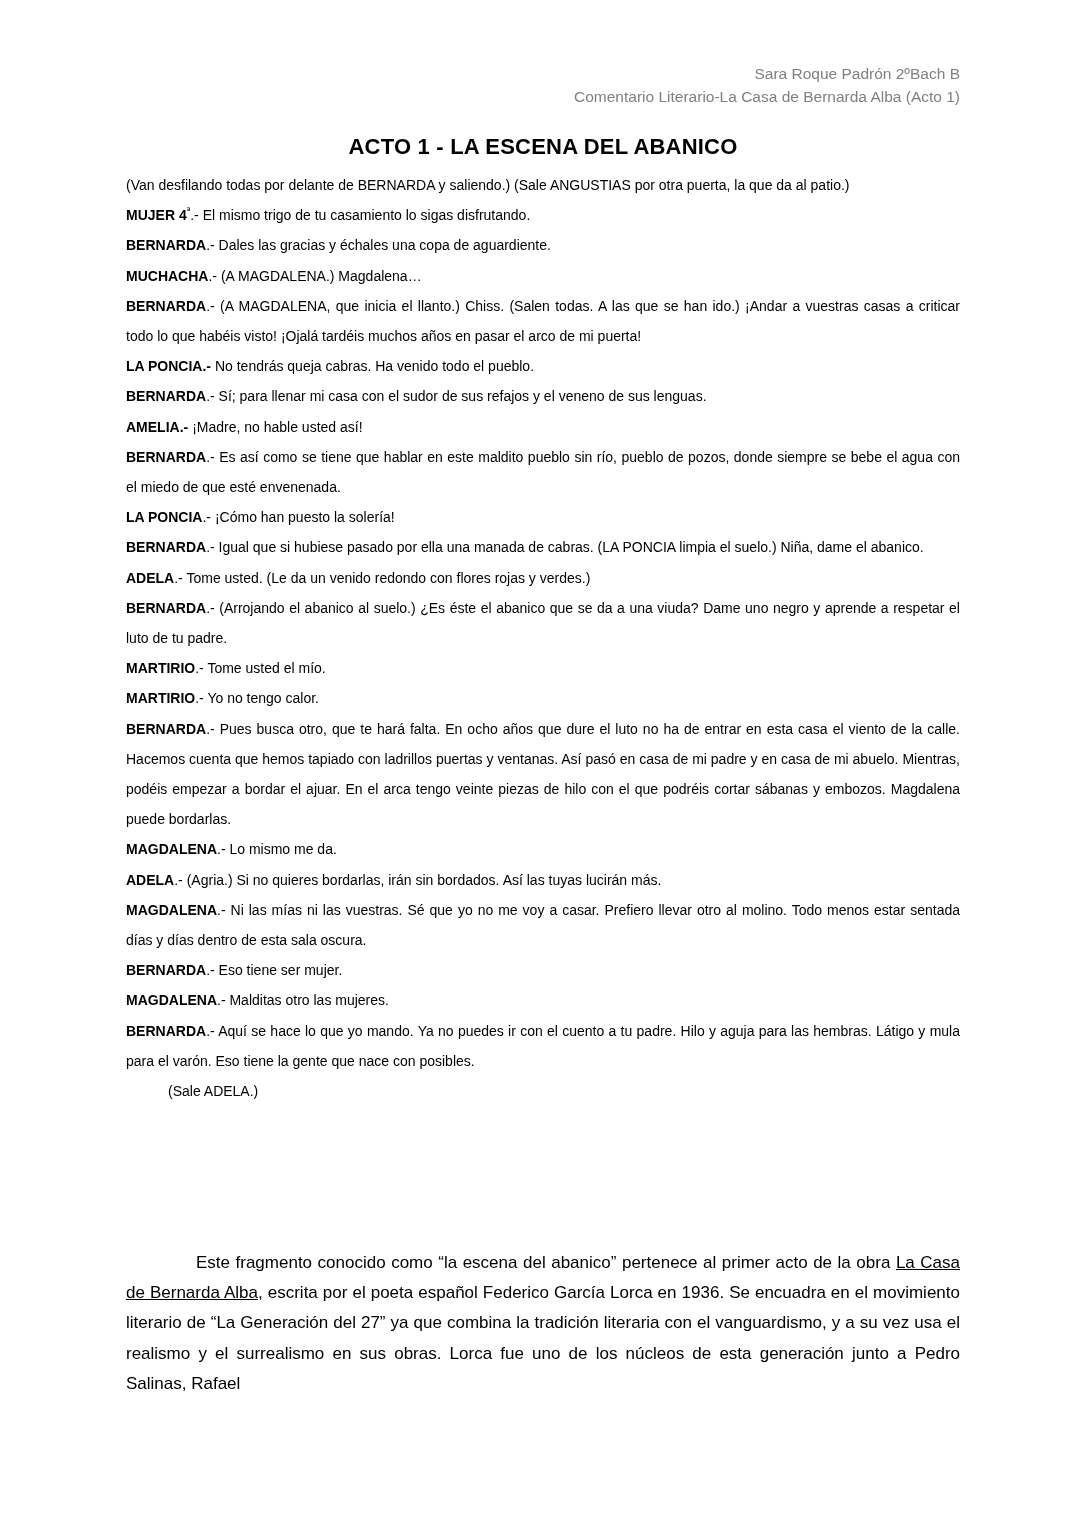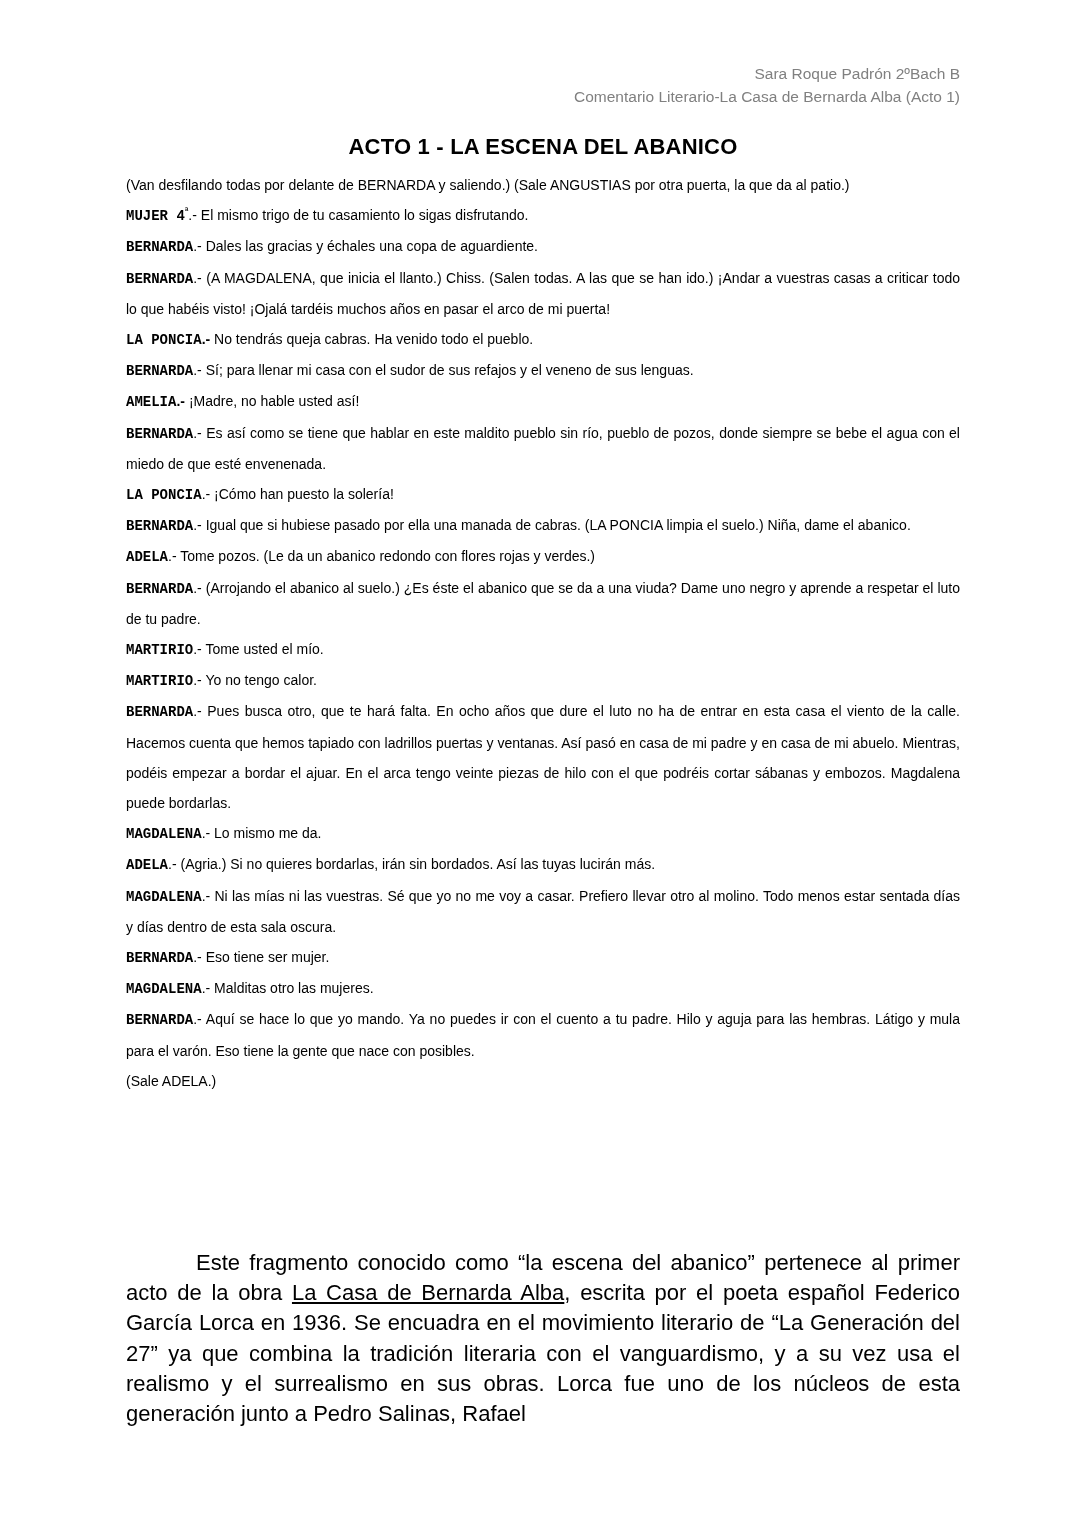--- a/index.html
+++ b/index.html
@@ -64,39 +64,39 @@
     line-height: 30.2px;
     text-align: justify;
     text-justify: inter-word;
   }
   .para {
     margin: 0;
     text-align: justify;
   }
   .para.nojust {
     text-align: left;
+    margin-left: 42px;
   }
   .speaker {
     font-weight: bold;
-    font-family: Liberation Mono, monospace;
   }
   sup.ord {
     font-size: 0.68em;
     vertical-align: super;
     line-height: 0;
     font-weight: bold;
   }
 
   
   .commentary {
     position: absolute;
     left: 126px;
     top: 1248px;
     width: 834px;
-    font-size: 22px;
+    font-size: 17px;
     line-height: 30.2px;
     text-align: justify;
     text-justify: inter-word;
   }
   .commentary p {
     margin: 0;
     text-indent: 70px;
     text-align: justify;
   }
   .work-title {
@@ -113,28 +113,29 @@
     <span class="hline">Comentario Literario-La Casa de Bernarda Alba (Acto 1)</span>
   </div>
 
   <div class="doc-title">ACTO 1 - LA ESCENA DEL ABANICO</div>
 
   <div class="body-block">
     <p class="para">(Van desfilando todas por delante de BERNARDA y saliendo.) (Sale ANGUSTIAS por otra puerta, la que da al patio.)</p>
     <div id="dialogue-container">
         <p class="para"><span class="speaker">MUJER 4</span><sup class="ord">ª</sup><span>.- </span><span>El mismo trigo de tu casamiento lo sigas disfrutando.</span></p>
         <p class="para"><span class="speaker">BERNARDA</span><span>.- </span><span>Dales las gracias y échales una copa de aguardiente.</span></p>
+        <p class="para"><span class="speaker">MUCHACHA</span><span>.- </span><span>(A MAGDALENA.) Magdalena…</span></p>
         <p class="para"><span class="speaker">BERNARDA</span><span>.- </span><span>(A MAGDALENA, que inicia el llanto.) Chiss. (Salen todas. A las que se han ido.) ¡Andar a vuestras casas a criticar todo lo que habéis visto! ¡Ojalá tardéis muchos años en pasar el arco de mi puerta!</span></p>
         <p class="para"><span class="speaker">LA PONCIA</span><span style="font-weight: bold;">.- </span><span>No tendrás queja cabras. Ha venido todo el pueblo.</span></p>
         <p class="para"><span class="speaker">BERNARDA</span><span>.- </span><span>Sí; para llenar mi casa con el sudor de sus refajos y el veneno de sus lenguas.</span></p>
         <p class="para"><span class="speaker">AMELIA</span><span style="font-weight: bold;">.- </span><span>¡Madre, no hable usted así!</span></p>
         <p class="para"><span class="speaker">BERNARDA</span><span>.- </span><span>Es así como se tiene que hablar en este maldito pueblo sin río, pueblo de pozos, donde siempre se bebe el agua con el miedo de que esté envenenada.</span></p>
         <p class="para"><span class="speaker">LA PONCIA</span><span>.- </span><span>¡Cómo han puesto la solería!</span></p>
         <p class="para"><span class="speaker">BERNARDA</span><span>.- </span><span>Igual que si hubiese pasado por ella una manada de cabras. (LA PONCIA limpia el suelo.) Niña, dame el abanico.</span></p>
-        <p class="para"><span class="speaker">ADELA</span><span>.- </span><span>Tome pozos. (Le da un abanico redondo con flores rojas y verdes.)</span></p>
+        <p class="para"><span class="speaker">ADELA</span><span>.- </span><span>Tome usted. (Le da un venido redondo con flores rojas y verdes.)</span></p>
         <p class="para"><span class="speaker">BERNARDA</span><span>.- </span><span>(Arrojando el abanico al suelo.) ¿Es éste el abanico que se da a una viuda? Dame uno negro y aprende a respetar el luto de tu padre.</span></p>
         <p class="para"><span class="speaker">MARTIRIO</span><span>.- </span><span>Tome usted el mío.</span></p>
         <p class="para"><span class="speaker">MARTIRIO</span><span>.- </span><span>Yo no tengo calor.</span></p>
         <p class="para"><span class="speaker">BERNARDA</span><span>.- </span><span>Pues busca otro, que te hará falta. En ocho años que dure el luto no ha de entrar en esta casa el viento de la calle. Hacemos cuenta que hemos tapiado con ladrillos puertas y ventanas. Así pasó en casa de mi padre y en casa de mi abuelo. Mientras, podéis empezar a bordar el ajuar. En el arca tengo veinte piezas de hilo con el que podréis cortar sábanas y embozos. Magdalena puede bordarlas.</span></p>
         <p class="para"><span class="speaker">MAGDALENA</span><span>.- </span><span>Lo mismo me da.</span></p>
         <p class="para"><span class="speaker">ADELA</span><span>.- </span><span>(Agria.) Si no quieres bordarlas, irán sin bordados. Así las tuyas lucirán más.</span></p>
         <p class="para"><span class="speaker">MAGDALENA</span><span>.- </span><span>Ni las mías ni las vuestras. Sé que yo no me voy a casar. Prefiero llevar otro al molino. Todo menos estar sentada días y días dentro de esta sala oscura.</span></p>
         <p class="para"><span class="speaker">BERNARDA</span><span>.- </span><span>Eso tiene ser mujer.</span></p>
         <p class="para"><span class="speaker">MAGDALENA</span><span>.- </span><span>Malditas otro las mujeres.</span></p>
         <p class="para"><span class="speaker">BERNARDA</span><span>.- </span><span>Aquí se hace lo que yo mando. Ya no puedes ir con el cuento a tu padre. Hilo y aguja para las hembras. Látigo y mula para el varón. Eso tiene la gente que nace con posibles.</span></p>

